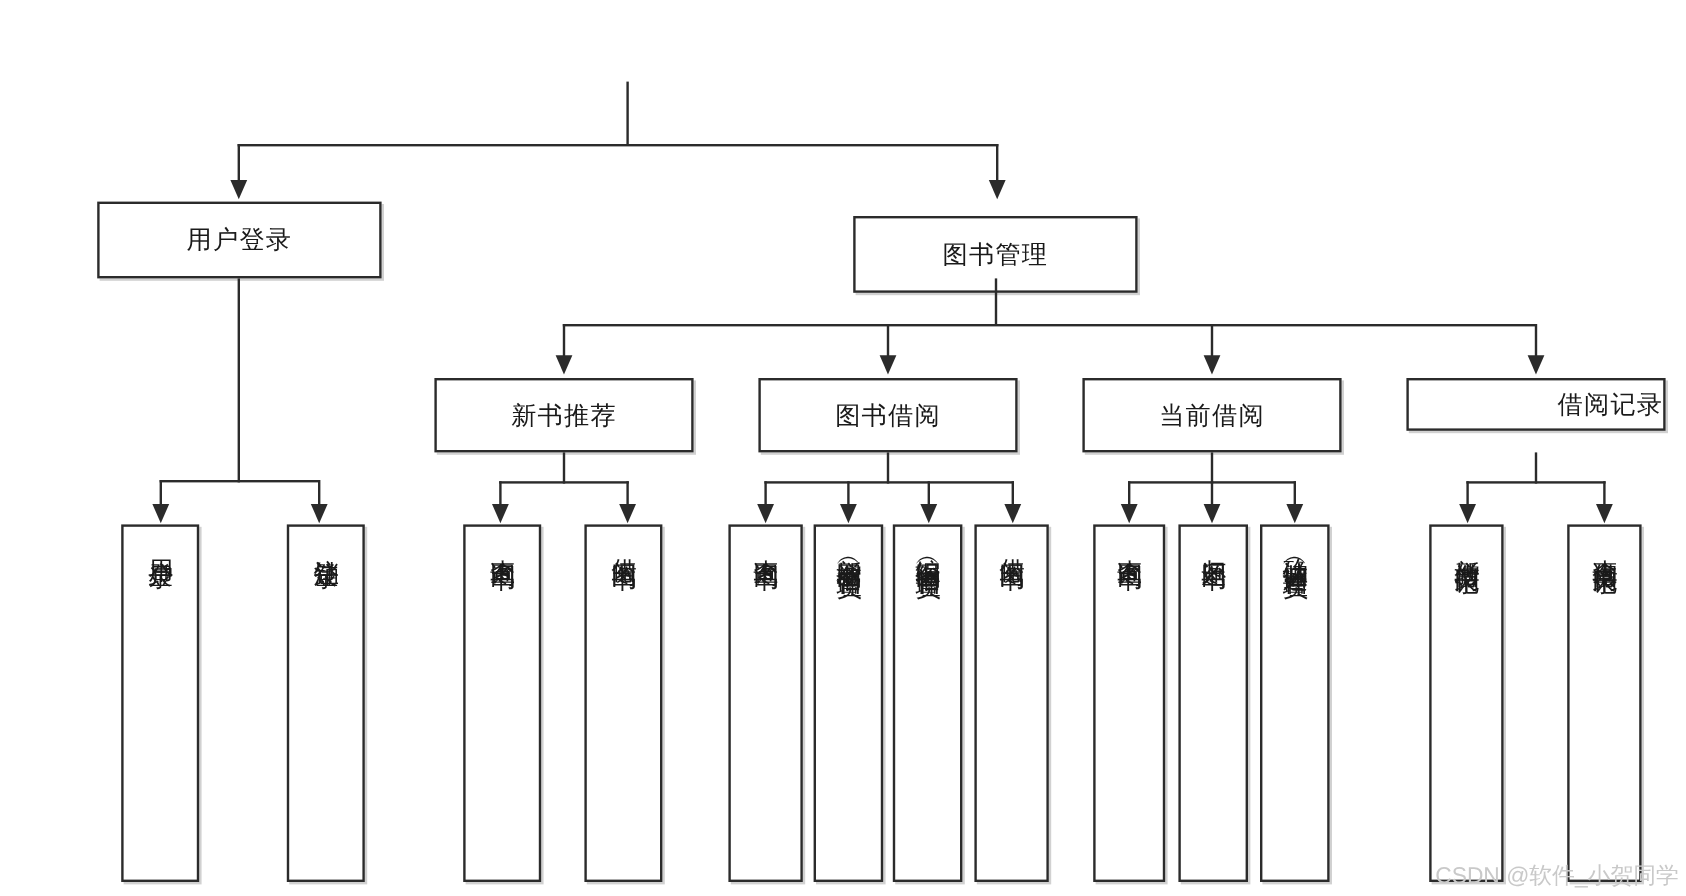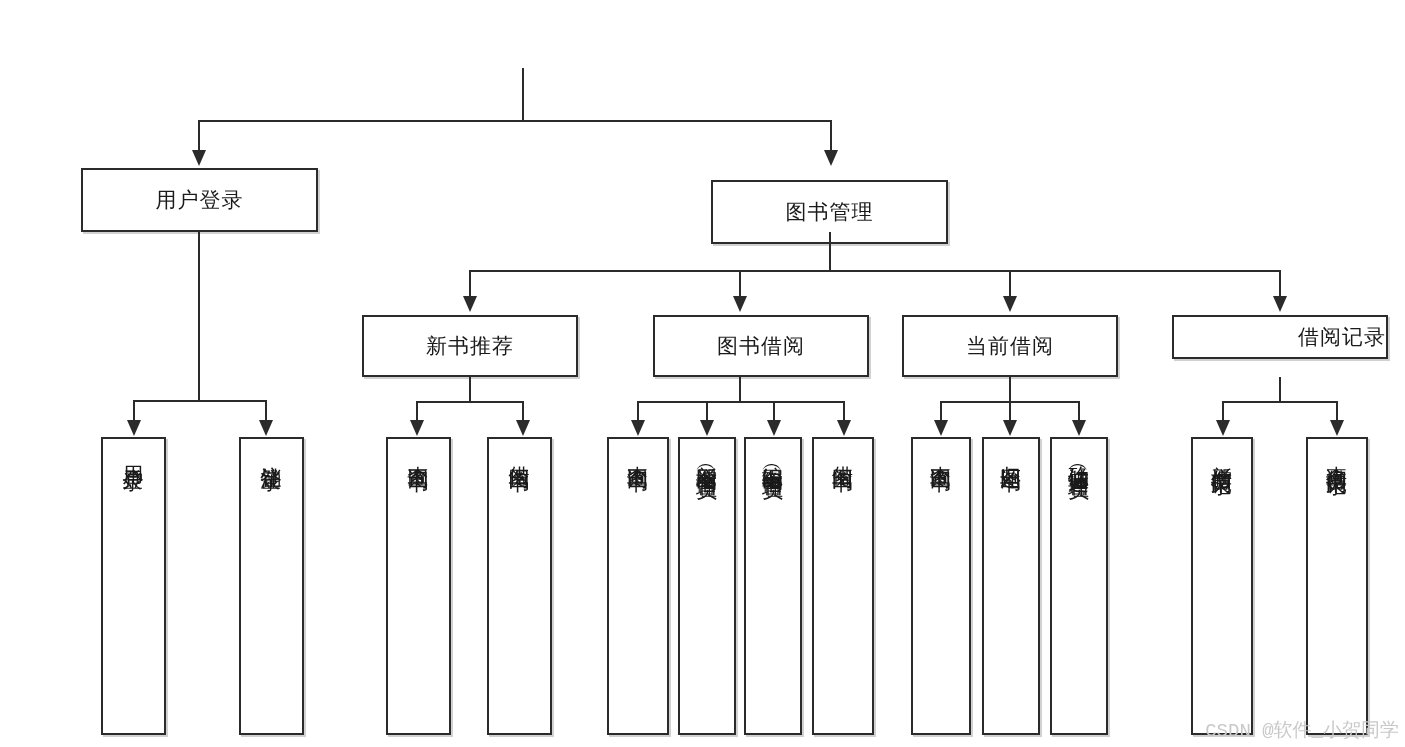--- a/index.html
+++ b/index.html
@@ -67,21 +67,21 @@
   }
 
   
   #watermark {
     position: absolute;
     right: 6px;
     bottom: 4px;
     font-size: 19px;
     color: #c9c9c9;
     white-space: nowrap;
-    font-family: Liberation Mono, monospace;
+    font-family: Liberation Sans, sans-serif;
   }
 </style>
 </head>
 <body>
 
 <div id="canvas">
 
 
   <div class="vline" style="left:522px; top:68px; width:2px; height:52px;"></div>
 
@@ -114,21 +114,21 @@
   <div class="vline" style="left:739px; top:270px; width:2px; height:28px;"></div>
   <div class="arrow" style="left:733px; top:296px;"></div>
   <div class="vline" style="left:1009px; top:270px; width:2px; height:28px;"></div>
   <div class="arrow" style="left:1003px; top:296px;"></div>
   <div class="vline" style="left:1279px; top:270px; width:2px; height:28px;"></div>
   <div class="arrow" style="left:1273px; top:296px;"></div>
 
   <div class="node horiz" style="left:362px; top:315px; width:216px; height:62px;">
     <span>新书推荐</span>
   </div>
-  <div class="node horiz" style="left:632px; top:315px; width:216px; height:62px;margin-left:21px;">
+  <div class="node horiz" style="left:632px; top:315px; width:216px; height:62px;">
     <span>图书借阅</span>
   </div>
   <div class="node horiz" style="left:902px; top:315px; width:216px; height:62px;">
     <span>当前借阅</span>
   </div>
   <div class="node horiz" style="left:1172px; top:315px; width:216px; height:44px;justify-content:flex-end;">
     <span>借阅记录</span>
   </div>
 
   <div class="vline" style="left:469px; top:377px; width:2px; height:26px;"></div>

